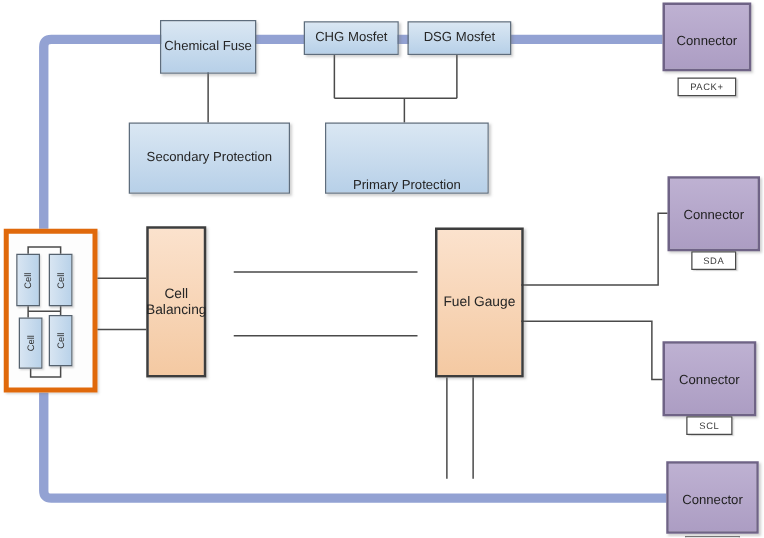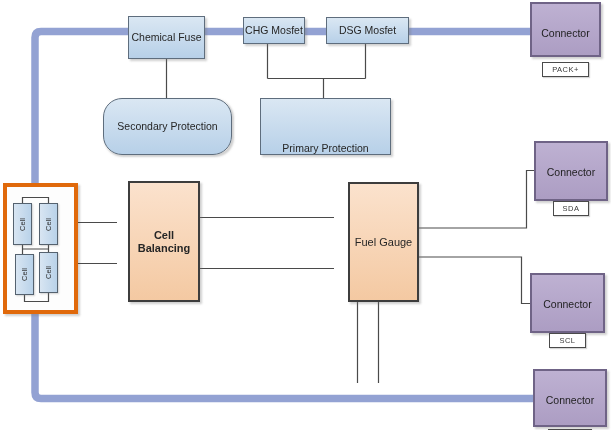--- a/index.html
+++ b/index.html
@@ -72,38 +72,38 @@
     <path d="M405 228 H526.5 V170.5 H534" fill="none" stroke="#4a4a4a" stroke-width="1.2"></path>
     <path d="M405 257 H521.5 V303.5 H530" fill="none" stroke="#4a4a4a" stroke-width="1.2"></path>
     <path d="M357.5 302 V383 M378.5 302 V383" fill="none" stroke="#4a4a4a" stroke-width="1.2"></path>
     <path d="M22.5 203 V197.5 H48.5 V203 M22.5 245 V254 M48.5 245 V252 M22.5 249 H48.5 M24.5 295 V301.5 H48.5 V293" fill="none" stroke="#4a4a4a" stroke-width="1.2"></path>
   </svg>
 
   <div class="node blue" style="left:128px;top:16px;width:77px;height:43px;">
     <span class="lbl">Chemical Fuse</span>
   </div>
 
-  <div class="node blue" style="left:243px;top:17px;width:62px;height:27px;">
+  <div class="node blue" style="left:243px;top:17px;width:76px;height:27px;">
     <span class="lbl">CHG Mosfet</span>
   </div>
 
   <div class="node blue" style="left:326px;top:17px;width:83px;height:27px;">
     <span class="lbl">DSG Mosfet</span>
   </div>
 
-  <div class="node blue" style="left:103px;top:98px;width:129px;height:57px;border-radius:19px;">
+  <div class="node blue" style="left:103px;top:98px;width:129px;height:57px;">
     <span class="lbl">Secondary Protection</span>
   </div>
 
   <div class="node blue" style="left:260px;top:98px;width:131px;height:57px;align-items:flex-end;">
     <span class="lbl">Primary Protection</span>
   </div>
 
 
-  <div class="node peach" style="left:128px;top:181px;width:72px;height:121px;font-weight:bold;">
+  <div class="node peach" style="left:117px;top:181px;width:48px;height:121px;">
     <span class="lbl" style="max-width:58px;">Cell Balancing</span>
   </div>
 
   <div class="node peach" style="left:348px;top:182px;width:71px;height:120px;">
     <span class="lbl">Fuel Gauge</span>
   </div>
 
   <div class="cell" style="left:13px;top:203px;width:19px;height:42px;">
     <span>Cell</span>
   </div>

